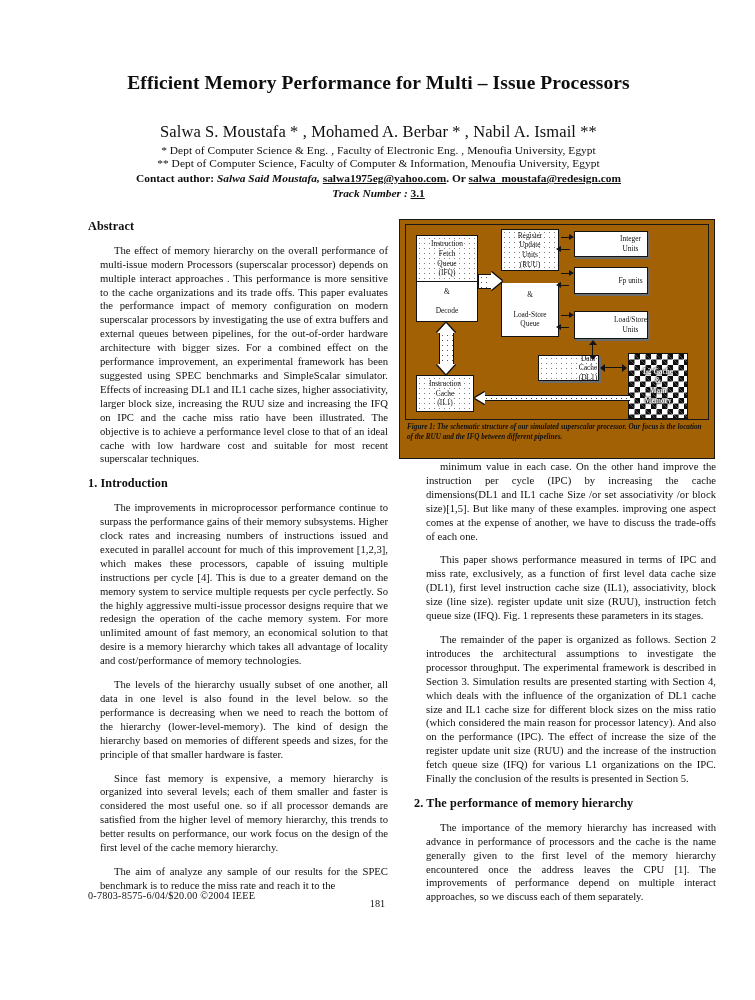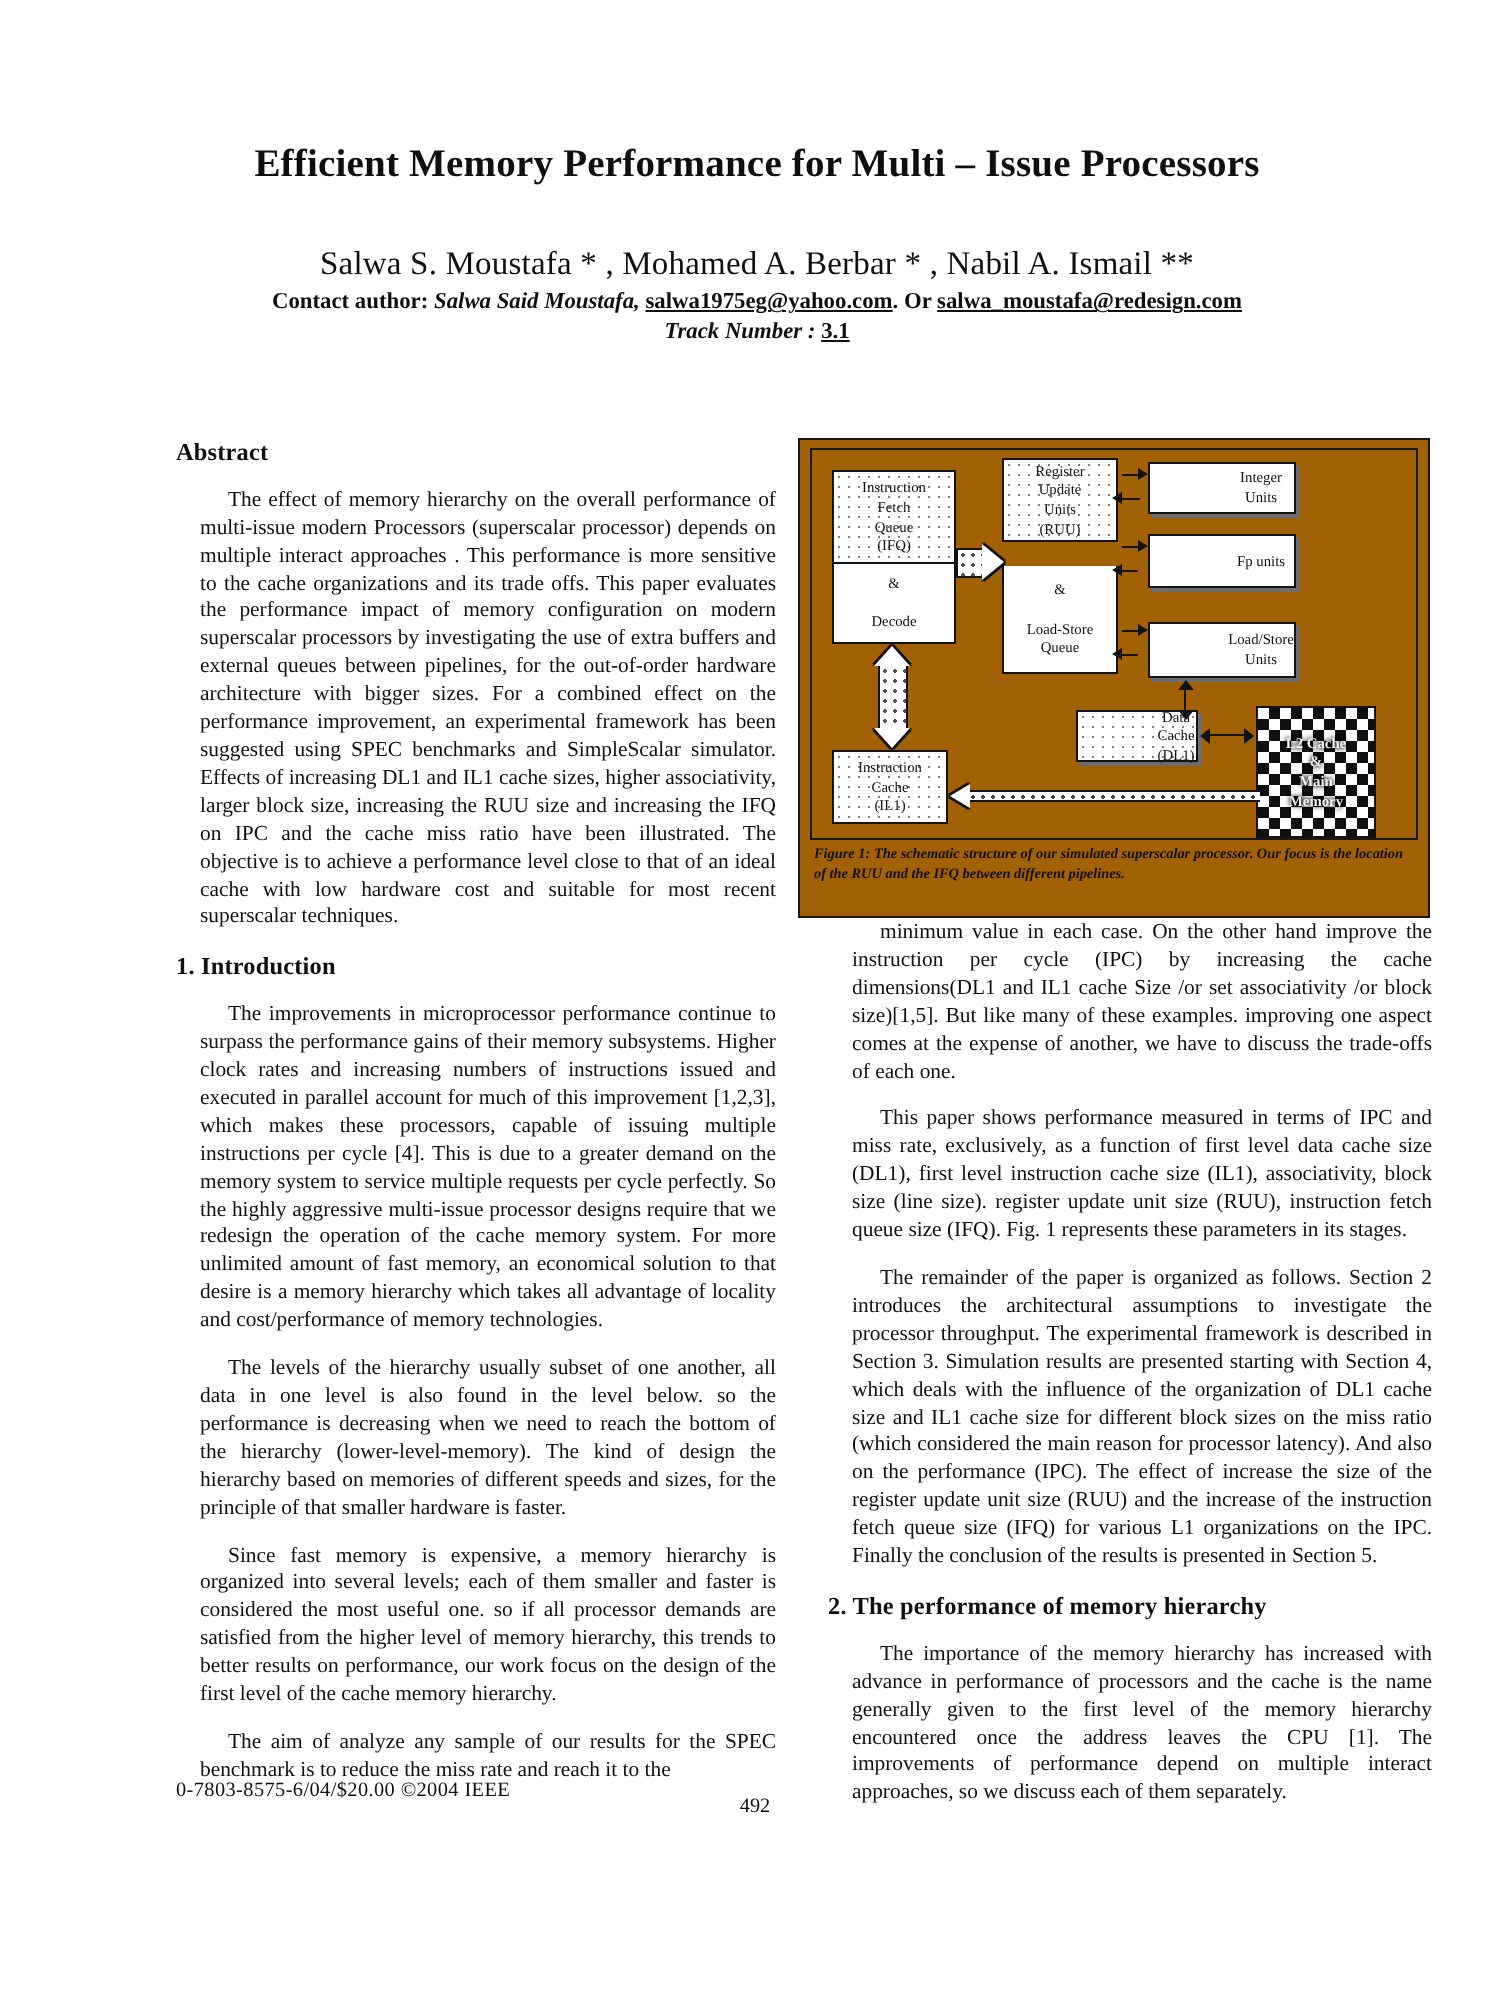--- a/index.html
+++ b/index.html
@@ -274,20 +274,22 @@
 </style>
 </head>
 <body>
 
 <div class="page">
   <div class="sheet">
 
     <div class="title-block">
       <h1 class="paper-title">Efficient Memory Performance for Multi – Issue Processors</h1>
       <p class="authors">Salwa S. Moustafa * , Mohamed A. Berbar * , Nabil A. Ismail **</p>
+      <p class="affil">* Dept of Computer Science &amp; Eng. , Faculty of Electronic Eng. , Menoufia University, Egypt</p>
+      <p class="affil">** Dept of Computer Science, Faculty of Computer &amp; Information, Menoufia University, Egypt</p>
       <p class="contact">
         <span>Contact author:</span>
         <span class="em">Salwa Said Moustafa,</span>
         <span class="lnk">salwa1975eg@yahoo.com</span><span>. Or</span>
         <span class="lnk">salwa_moustafa@redesign.com</span>
       </p>
       <p class="tracknum">
         <span class="tn-label">Track Number</span><span> : </span><span class="tn-val">3.1</span>
       </p>
     </div>
@@ -371,14 +373,14 @@
     <div class="col col-right">
       <p class="para">minimum value in each case. On the other hand improve the instruction per cycle (IPC) by increasing the cache dimensions(DL1 and IL1 cache Size /or set associativity /or block size)[1,5]. But like many of these examples. improving one aspect comes at the expense of another, we have to discuss the trade-offs of each one.</p>
       <p class="para">This paper shows performance measured in terms of IPC and miss rate, exclusively, as a function of first level data cache size (DL1), first level instruction cache size (IL1), associativity, block size (line size). register update unit size (RUU), instruction fetch queue size (IFQ). Fig. 1 represents these parameters in its stages.</p>
       <p class="para">The remainder of the paper is organized as follows. Section 2 introduces the architectural assumptions to investigate the processor throughput. The experimental framework is described in Section 3. Simulation results are presented starting with Section 4, which deals with the influence of the organization of DL1 cache size and IL1 cache size for different block sizes on the miss ratio (which considered the main reason for processor latency). And also on the performance (IPC). The effect of increase the size of the register update unit size (RUU) and the increase of the instruction fetch queue size (IFQ) for various L1 organizations on the IPC. Finally the conclusion of the results is presented in Section 5.</p>
       <h2 class="sec sec-gap">2. The performance of memory hierarchy</h2>
       <p class="para last">The importance of the memory hierarchy has increased with advance in performance of processors and the cache is the name generally given to the first level of the memory hierarchy encountered once the address leaves the CPU [1]. The improvements of performance depend on multiple interact approaches, so we discuss each of them separately.</p>
     </div>
 
     <div class="footer-isbn">0-7803-8575-6/04/$20.00 ©2004 IEEE</div>
   </div>
-  <div class="page-number">492</div>
+  <div class="page-number">181</div>
 </div>
 
 </body></html>

